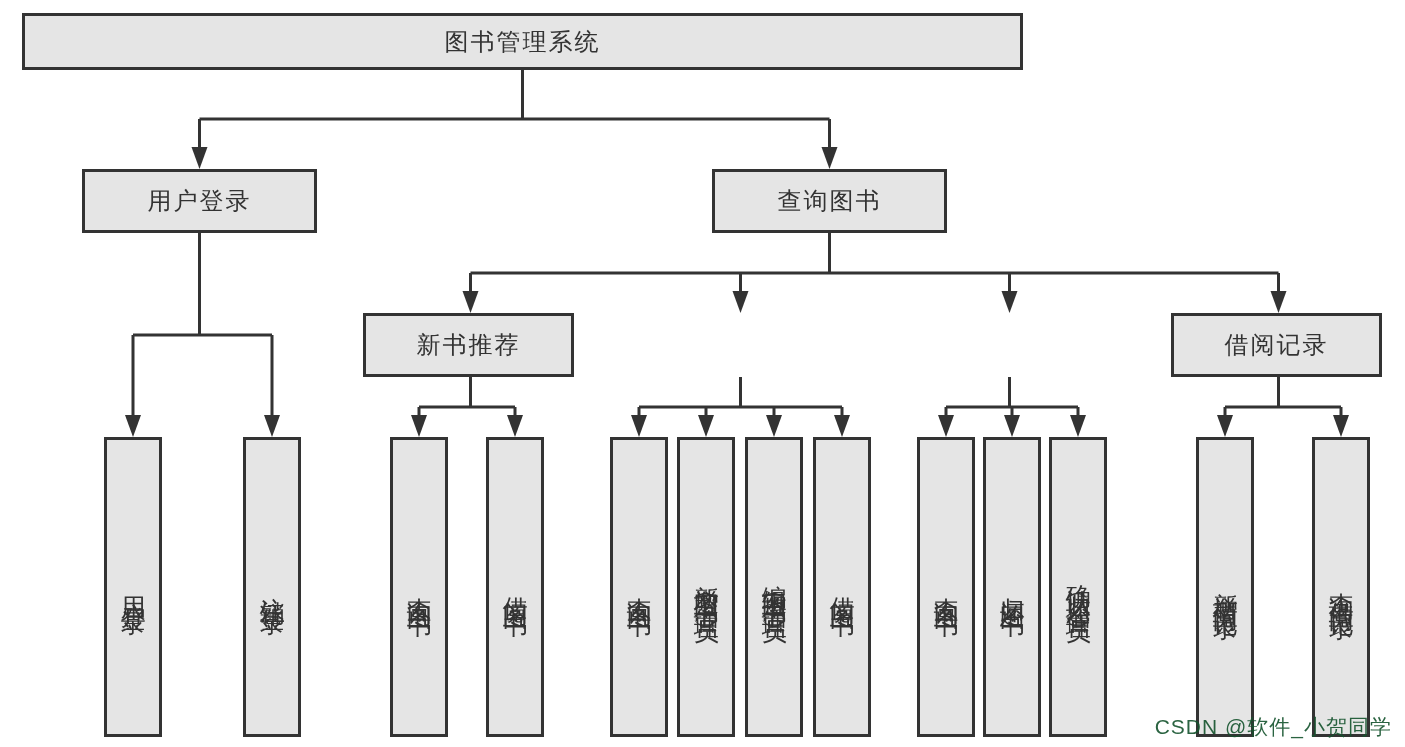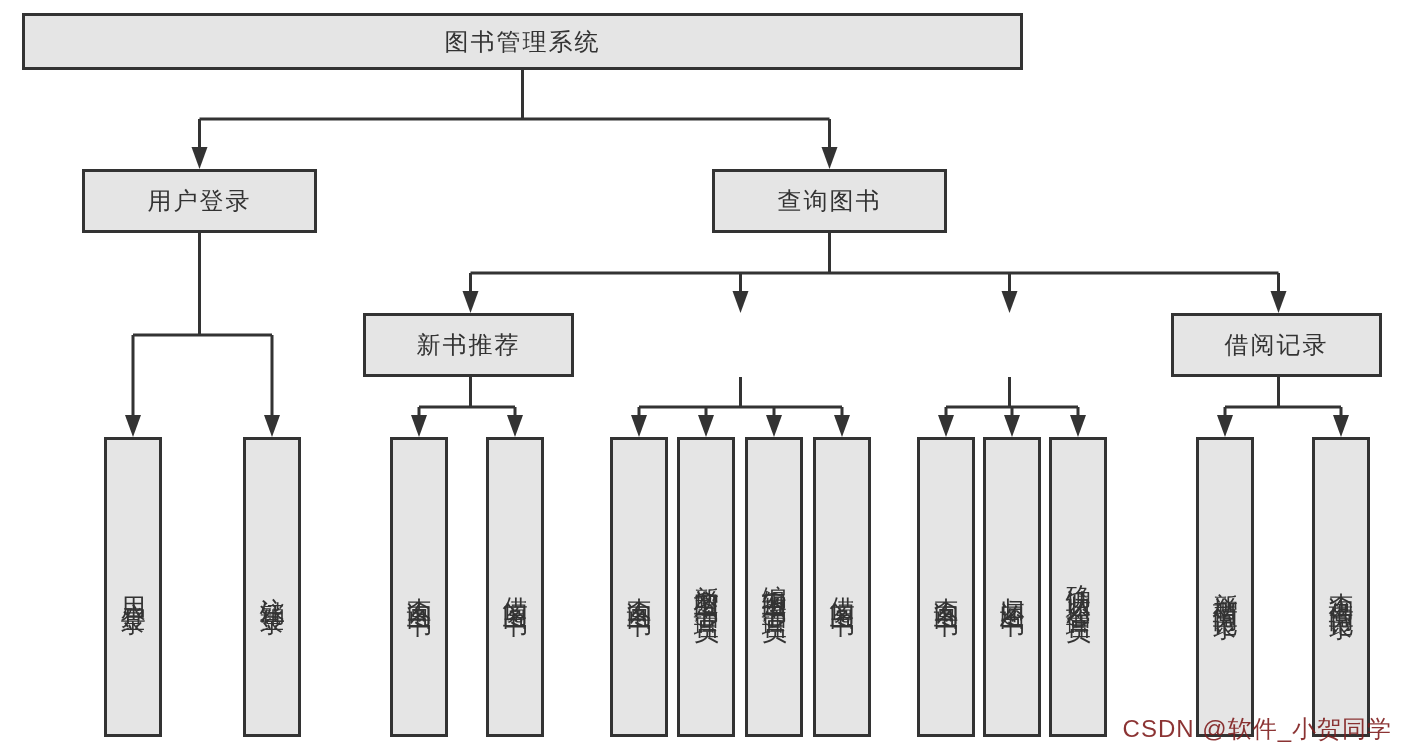--- a/index.html
+++ b/index.html
@@ -17,21 +17,21 @@
   .h{font-size:24px;letter-spacing:2px;white-space:nowrap;}
   .lvl2,.lvl3{top:169px;width:235px;height:64px;}
   .lvl3{top:313px;width:211px;}
   .v{top:437px;width:58px;height:300px;font-size:25px;}
   .v .vtext{
     writing-mode:vertical-rl;text-orientation:mixed;
     letter-spacing:5px;line-height:1.1;
   }
   .watermark{
     position:absolute;top:713px;right:13px;z-index:5;
-    font-size:24px;color:#7f1d1d;opacity:.9;letter-spacing:1px;white-space:nowrap;
+    font-size:21px;color:#14532d;opacity:.9;letter-spacing:1px;white-space:nowrap;
   }
 </style>
 </head>
 <body>
 
 <div class="canvas">
 
   <svg class="connectors" width="1405" height="747" viewBox="0 0 1405 747">
     <g stroke="#333333" stroke-width="3" fill="none">
 

